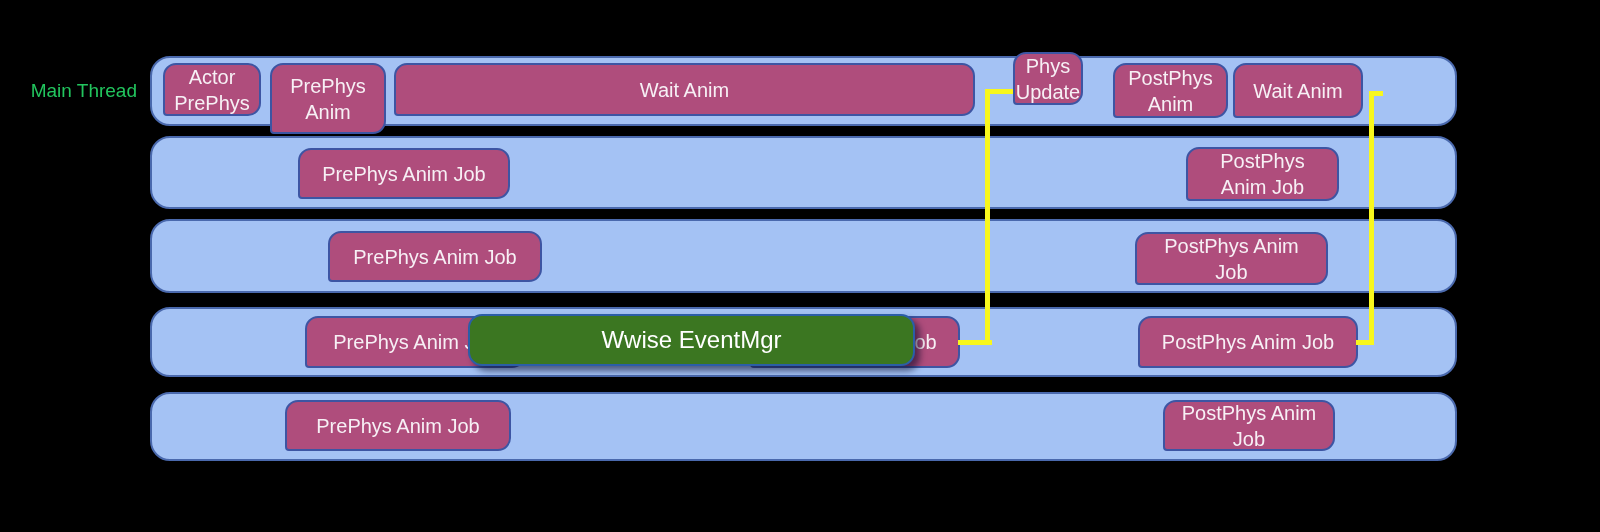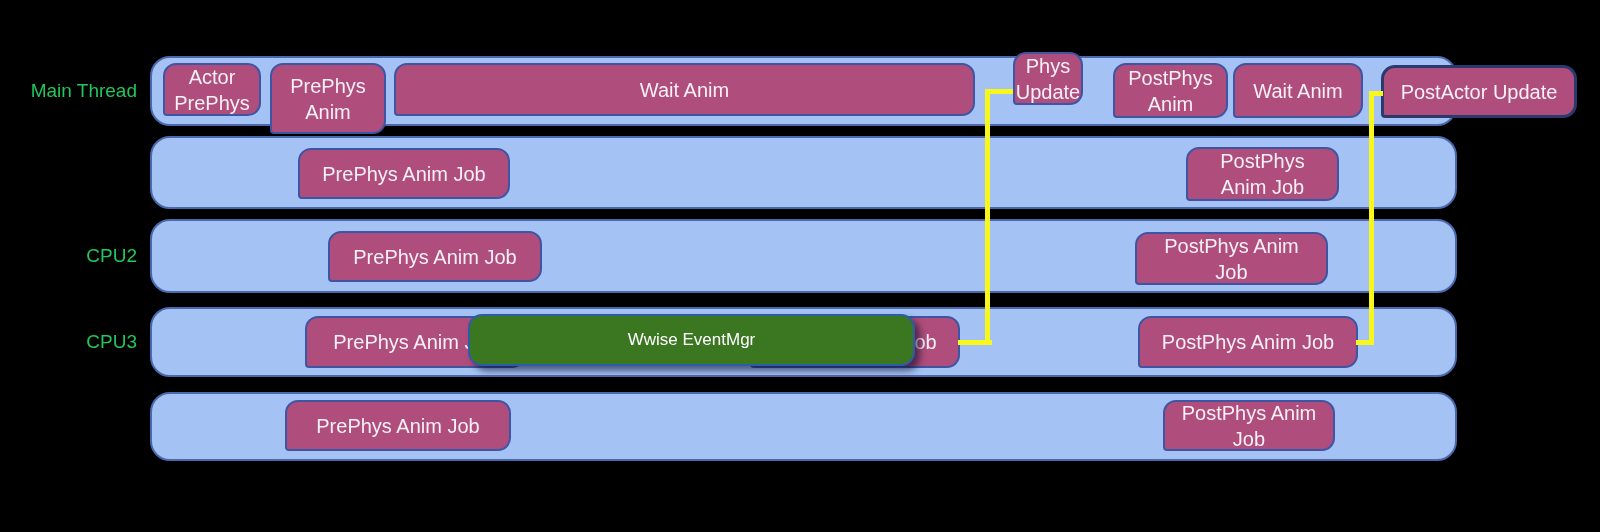--- a/index.html
+++ b/index.html
@@ -59,57 +59,54 @@
     position: absolute;
     background: #3B7621;
     border: 2px solid #2B5EA7;
     border-radius: 14px;
     box-sizing: border-box;
     display: flex;
     align-items: center;
     justify-content: center;
     text-align: center;
     color: #FFFFFF;
-    font-size: 17px;
+    font-size: 24px;
     white-space: pre-line;
     box-shadow: 5px 5px 6px rgba(8, 10, 40, 0.55);
     z-index: 20;
   }
   .connector-seg {
     position: absolute;
     background: #F8F71D;
     z-index: 30;
   }
 </style>
 </head>
 <body>
 
 <div class="stage">
 
   <div class="lane-label" style="top:56px; height:70px;">Main Thread</div>
-  <div class="lane-label" style="top:219px; height:74px;">CPU2</div>
-  <div class="lane-label" style="top:307px; height:70px;">CPU3</div>
 
   <div class="lane" style="left:150px; top:56px; width:1307px; height:70px;"></div>
   <div class="lane" style="left:150px; top:136px; width:1307px; height:73px;"></div>
   <div class="lane" style="left:150px; top:219px; width:1307px; height:74px;"></div>
   <div class="lane" style="left:150px; top:307px; width:1307px; height:70px;"></div>
   <div class="lane" style="left:150px; top:392px; width:1307px; height:69px;"></div>
 
   <div class="task" style="left:163px; top:63px; width:98px; height:53px;">Actor
 PrePhys</div>
   <div class="task" style="left:270px; top:63px; width:116px; height:71px;">PrePhys
 Anim</div>
   <div class="task" style="left:394px; top:63px; width:581px; height:53px;">Wait Anim</div>
   <div class="task" style="left:1013px; top:52px; width:70px; height:53px;">Phys
 Update</div>
   <div class="task" style="left:1113px; top:63px; width:115px; height:55px;">PostPhys
 Anim</div>
   <div class="task" style="left:1233px; top:63px; width:130px; height:55px;">Wait Anim</div>
-  <div class="task strong-border" style="left:1381px; top:65px; width:196px; height:53px;">PostActor Update</div>
 
   <div class="task" style="left:298px; top:148px; width:212px; height:51px;">PrePhys Anim Job</div>
   <div class="task" style="left:1186px; top:147px; width:153px; height:54px;">PostPhys
 Anim Job</div>
 
   <div class="task" style="left:328px; top:231px; width:214px; height:51px;">PrePhys Anim Job</div>
   <div class="task" style="left:1135px; top:232px; width:193px; height:53px;">PostPhys Anim
 Job</div>
 
   <div class="task" style="left:305px; top:316px; width:220px; height:52px;">PrePhys Anim Job</div>

